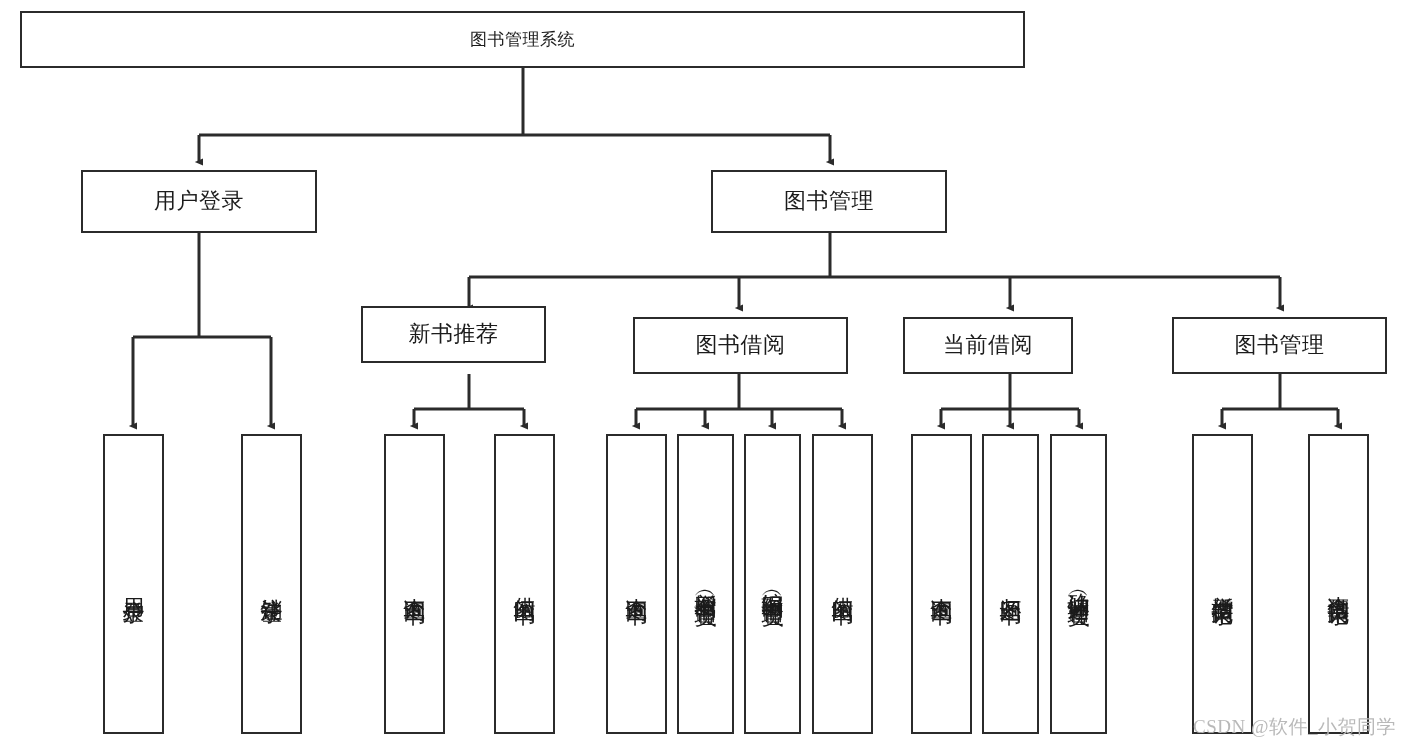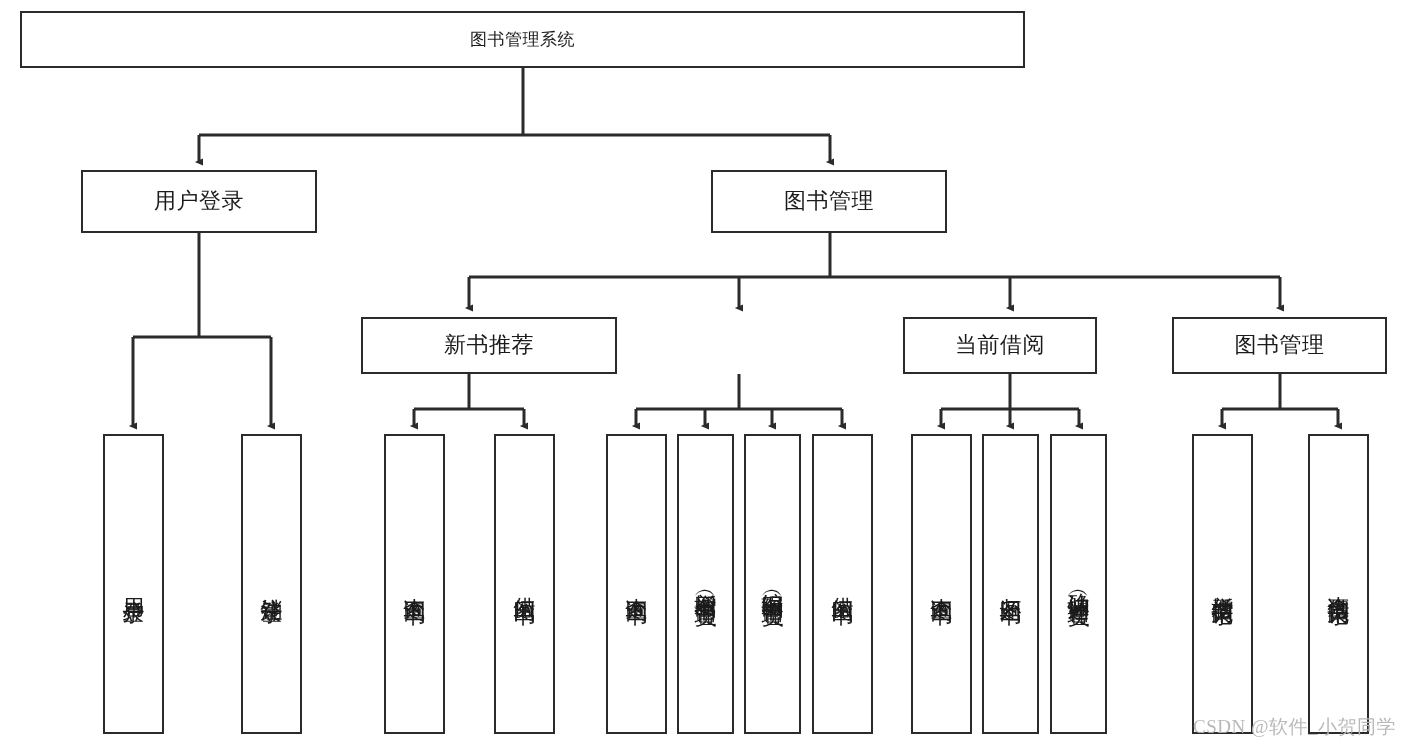--- a/index.html
+++ b/index.html
@@ -124,24 +124,27 @@
     <span class="label">图书管理系统</span>
   </div>
 
   <div class="node" style="left:81px; top:170px; width:236px; height:63px;">
     <span class="label">用户登录</span>
   </div>
   <div class="node" style="left:711px; top:170px; width:236px; height:63px;">
     <span class="label">图书管理</span>
   </div>
 
-  <div class="node" style="left:361px; top:317px; width:256px; height:57px;">
+  <div class="node" style="left:361px; top:306px; width:185px; height:57px;">
     <span class="label">新书推荐</span>
   </div>
-  <div class="node" style="left:903px; top:317px; width:194px; height:57px;">
+  <div class="node" style="left:633px; top:317px; width:215px; height:57px;">
+    <span class="label">图书借阅</span>
+  </div>
+  <div class="node" style="left:903px; top:317px; width:170px; height:57px;">
     <span class="label">当前借阅</span>
   </div>
   <div class="node" style="left:1172px; top:317px; width:215px; height:57px;">
     <span class="label">图书管理</span>
   </div>
 
   <div class="node leaf" style="left:103px; top:434px; width:61px; height:300px;">
     <span class="label">用户登录</span>
   </div>
   <div class="node leaf" style="left:241px; top:434px; width:61px; height:300px;">

